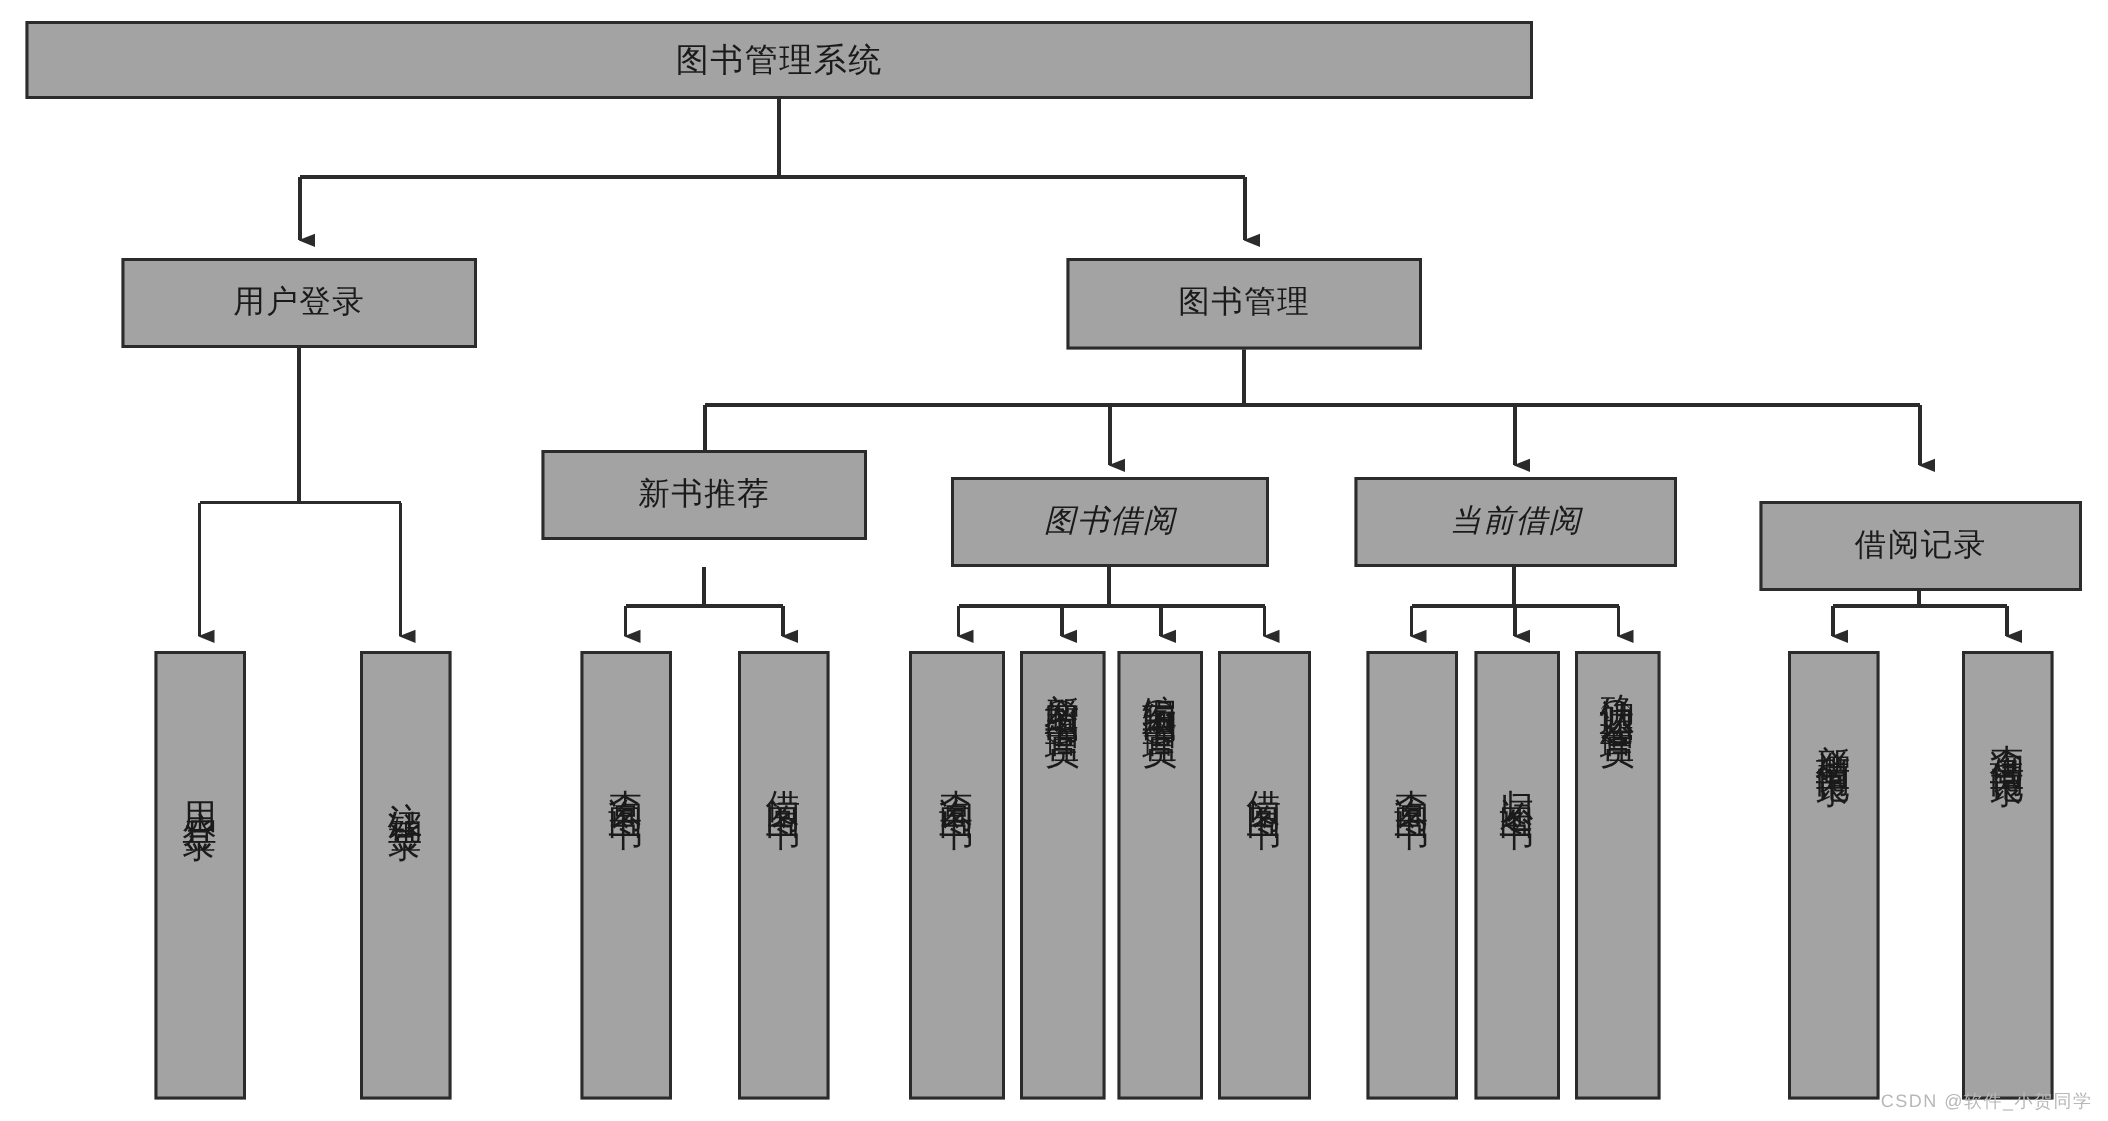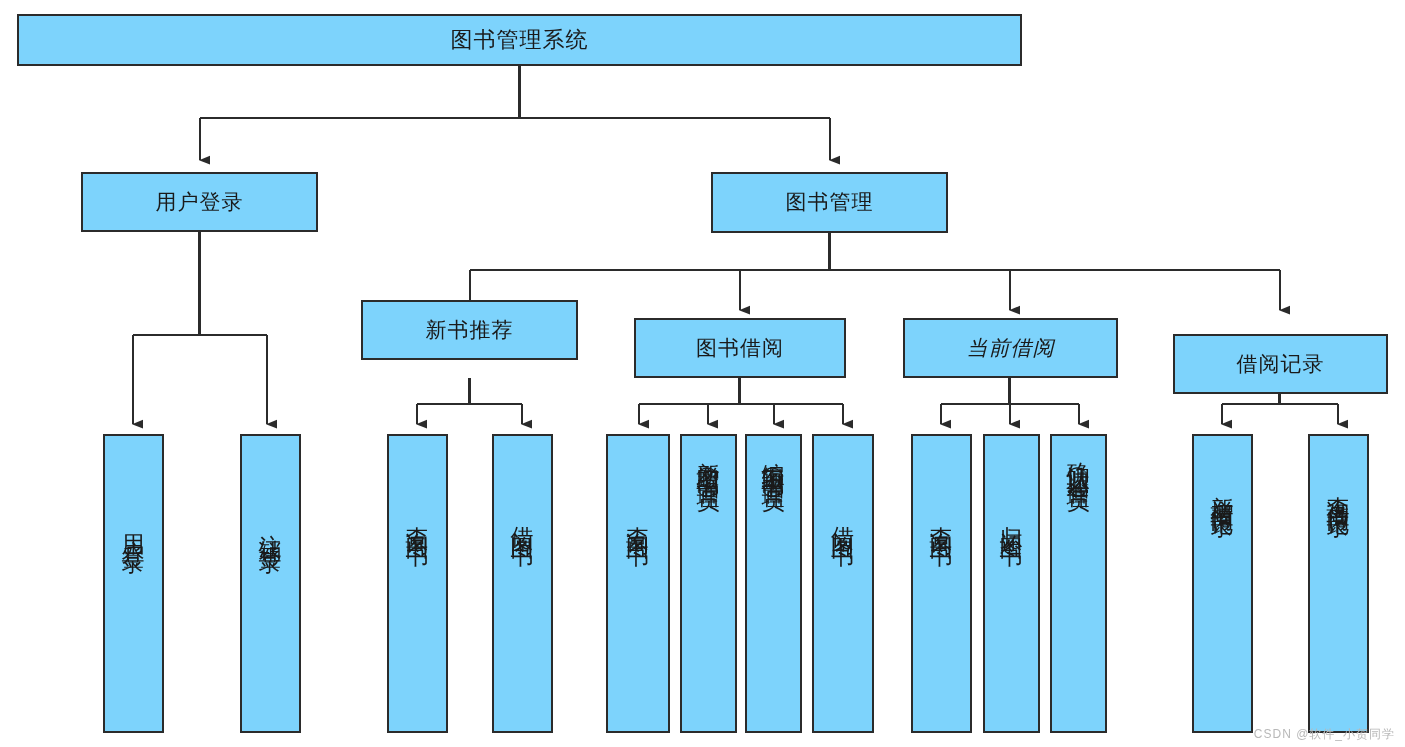--- a/index.html
+++ b/index.html
@@ -5,21 +5,21 @@
   html,body{margin:0;padding:0;}
   body{
     width:1405px;height:747px;background:#ffffff;
     font-family:"Liberation Sans","DejaVu Sans",sans-serif;
     overflow:hidden;position:relative;
   }
   #diagram{position:absolute;left:0;top:0;width:1405px;height:747px;}
   .node{
     position:absolute;
     border:2.5px solid #2b2b2b;
-    background:#7dd3fc;
+    background:#a3a3a3;
     box-sizing:border-box;
     display:flex;
     align-items:center;
     justify-content:center;
     color:#1a1a1a;
   }
   .node .lbl{
     display:block;
     text-align:center;
     line-height:1.18;
@@ -111,21 +111,21 @@
   <div class="node h-node" style="left:81px;top:172px;width:237px;height:60px;">
     <span class="lbl">用户登录</span>
   </div>
   <div class="node h-node" style="left:711px;top:172px;width:237px;height:61px;">
     <span class="lbl">图书管理</span>
   </div>
 
   <div class="node h-node" style="left:361px;top:300px;width:217px;height:60px;">
     <span class="lbl">新书推荐</span>
   </div>
-  <div class="node h-node" style="left:634px;top:318px;width:212px;height:60px;">
+  <div class="node h-node" style="left:634px;top:318px;width:212px;height:60px;font-style:italic;">
     <span class="lbl">图书借阅</span>
   </div>
   <div class="node h-node" style="left:903px;top:318px;width:215px;height:60px;font-style:italic;">
     <span class="lbl">当前借阅</span>
   </div>
   <div class="node h-node" style="left:1173px;top:334px;width:215px;height:60px;">
     <span class="lbl">借阅记录</span>
   </div>
 
   <div class="node v-node" style="left:103px;top:434px;width:61px;height:299px;padding-top:80px;">

